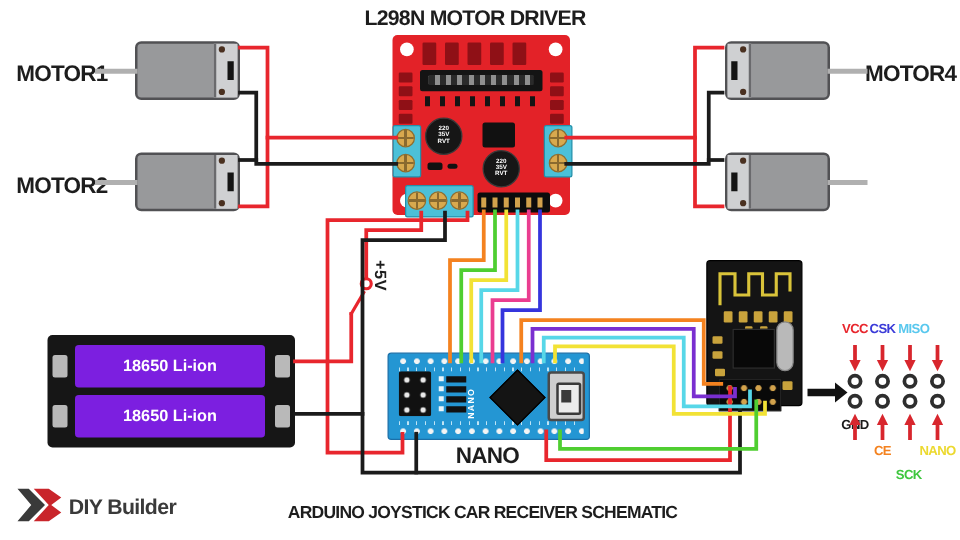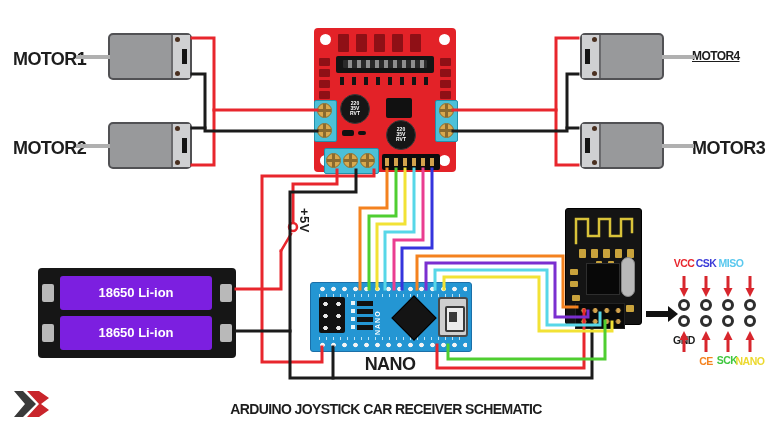--- a/index.html
+++ b/index.html
@@ -61,24 +61,24 @@
   
   .v5{position:absolute;left:297px;top:208px;font-weight:bold;font-size:13px;color:#1d1d1d;writing-mode:vertical-rl;letter-spacing:0.5px;}
   .brandtxt{position:absolute;left:55px;top:396px;font-weight:bold;font-size:17px;color:#3a3a3a;letter-spacing:-0.5px;}
   svg.wires{position:absolute;left:0;top:0;z-index:5;pointer-events:none;}
 </style>
 </head>
 <body>
 
 <div id="scene">
 
+  <div class="ttl ctr" style="left:250px;top:5px;width:260px;font-size:17px;">L298N MOTOR DRIVER</div>
   <div class="ttl" style="left:13px;top:49px;font-size:18px;">MOTOR1</div>
   <div class="ttl" style="left:13px;top:138px;font-size:18px;">MOTOR2</div>
-  <div class="ttl" style="left:692px;top:49px;font-size:12px;text-decoration:underline;">MOTOR4</div>
-  <div class="ttl" style="left:692px;top:138px;font-size:18px;">MOTOR3</div>
+  <div class="ttl" style="left:692px;top:49px;font-size:18px;">MOTOR4</div>
   <div class="ttl ctr" style="left:352px;top:354px;width:76px;font-size:18px;">NANO</div>
   <div class="v5">+5V</div>
 
   <div class="motor" style="left:108px;top:33px;">
     <div class="mcap"></div>
     <div class="mcontact"></div>
     <div class="mdot" style="right:10px;top:2px;"></div>
     <div class="mdot" style="right:10px;bottom:2px;"></div>
   </div>
 
@@ -213,36 +213,37 @@
     <div class="pad" style="left:60px;top:96px;width:8px;height:7px;"></div>
   </div>
 
   <div>
     <span class="lglab" style="left: 684px; top: 257px; color: rgb(232, 38, 45);">VCC</span>
     <span class="lglab" style="left: 706px; top: 257px; color: rgb(59, 59, 216);">CSK</span>
     <span class="lglab" style="left: 731px; top: 257px; color: rgb(89, 200, 238);">MISO</span>
     <span class="lglab" style="left: 756px; top: 257px; color: rgb(255, 255, 255);"></span>
     <span class="lglab" style="left: 684px; top: 334px; color: rgb(27, 27, 27);">GND</span>
     <span class="lglab" style="left: 706px; top: 355px; color: rgb(244, 130, 31);">CE</span>
-    <span class="lglab" style="left: 727px; top: 354px; color: rgb(63, 199, 63);">SCK</span>
+    <span class="lglab" style="left: 727px; top: 374px; color: rgb(63, 199, 63);">SCK</span>
     <span class="lglab" style="left: 750px; top: 355px; color: rgb(236, 217, 47);">NANO</span>
     <div class="lgring" style="left:678px;top:299px;"></div>
     <div class="lgring" style="left:700px;top:299px;"></div>
     <div class="lgring" style="left:722px;top:299px;"></div>
     <div class="lgring" style="left:744px;top:299px;"></div>
     <div class="lgring" style="left:678px;top:315px;"></div>
     <div class="lgring" style="left:700px;top:315px;"></div>
     <div class="lgring" style="left:722px;top:315px;"></div>
     <div class="lgring" style="left:744px;top:315px;"></div>
   </div>
 
   <svg class="abs" style="left:0;top:0;" width="60" height="432">
     <polygon points="14,391 23,391 36,404 23,417 14,417 25,404" fill="#3a3a3a"></polygon>
     <polygon points="27,391 39,391 49,398 41,404 49,410 39,417 27,417 39,404" fill="#c9252b"></polygon>
   </svg>
+  <div class="brandtxt">DIY Builder</div>
   <div class="ttl ctr" style="left:190px;top:401px;width:392px;font-size:14px;">ARDUINO JOYSTICK CAR RECEIVER SCHEMATIC</div>
 
   <svg class="wires" width="768" height="432" viewBox="0 0 768 432">
     <g fill="none" stroke-linecap="square" stroke-linejoin="miter" stroke-width="3">
 
       <g stroke="#b0b0b0" stroke-width="4">
         <polyline points="78,57 108,57"></polyline>
           <polyline points="78,146 108,146"></polyline>
         <polyline points="664,57 692,57"></polyline>
           <polyline points="664,146 692,146"></polyline>

